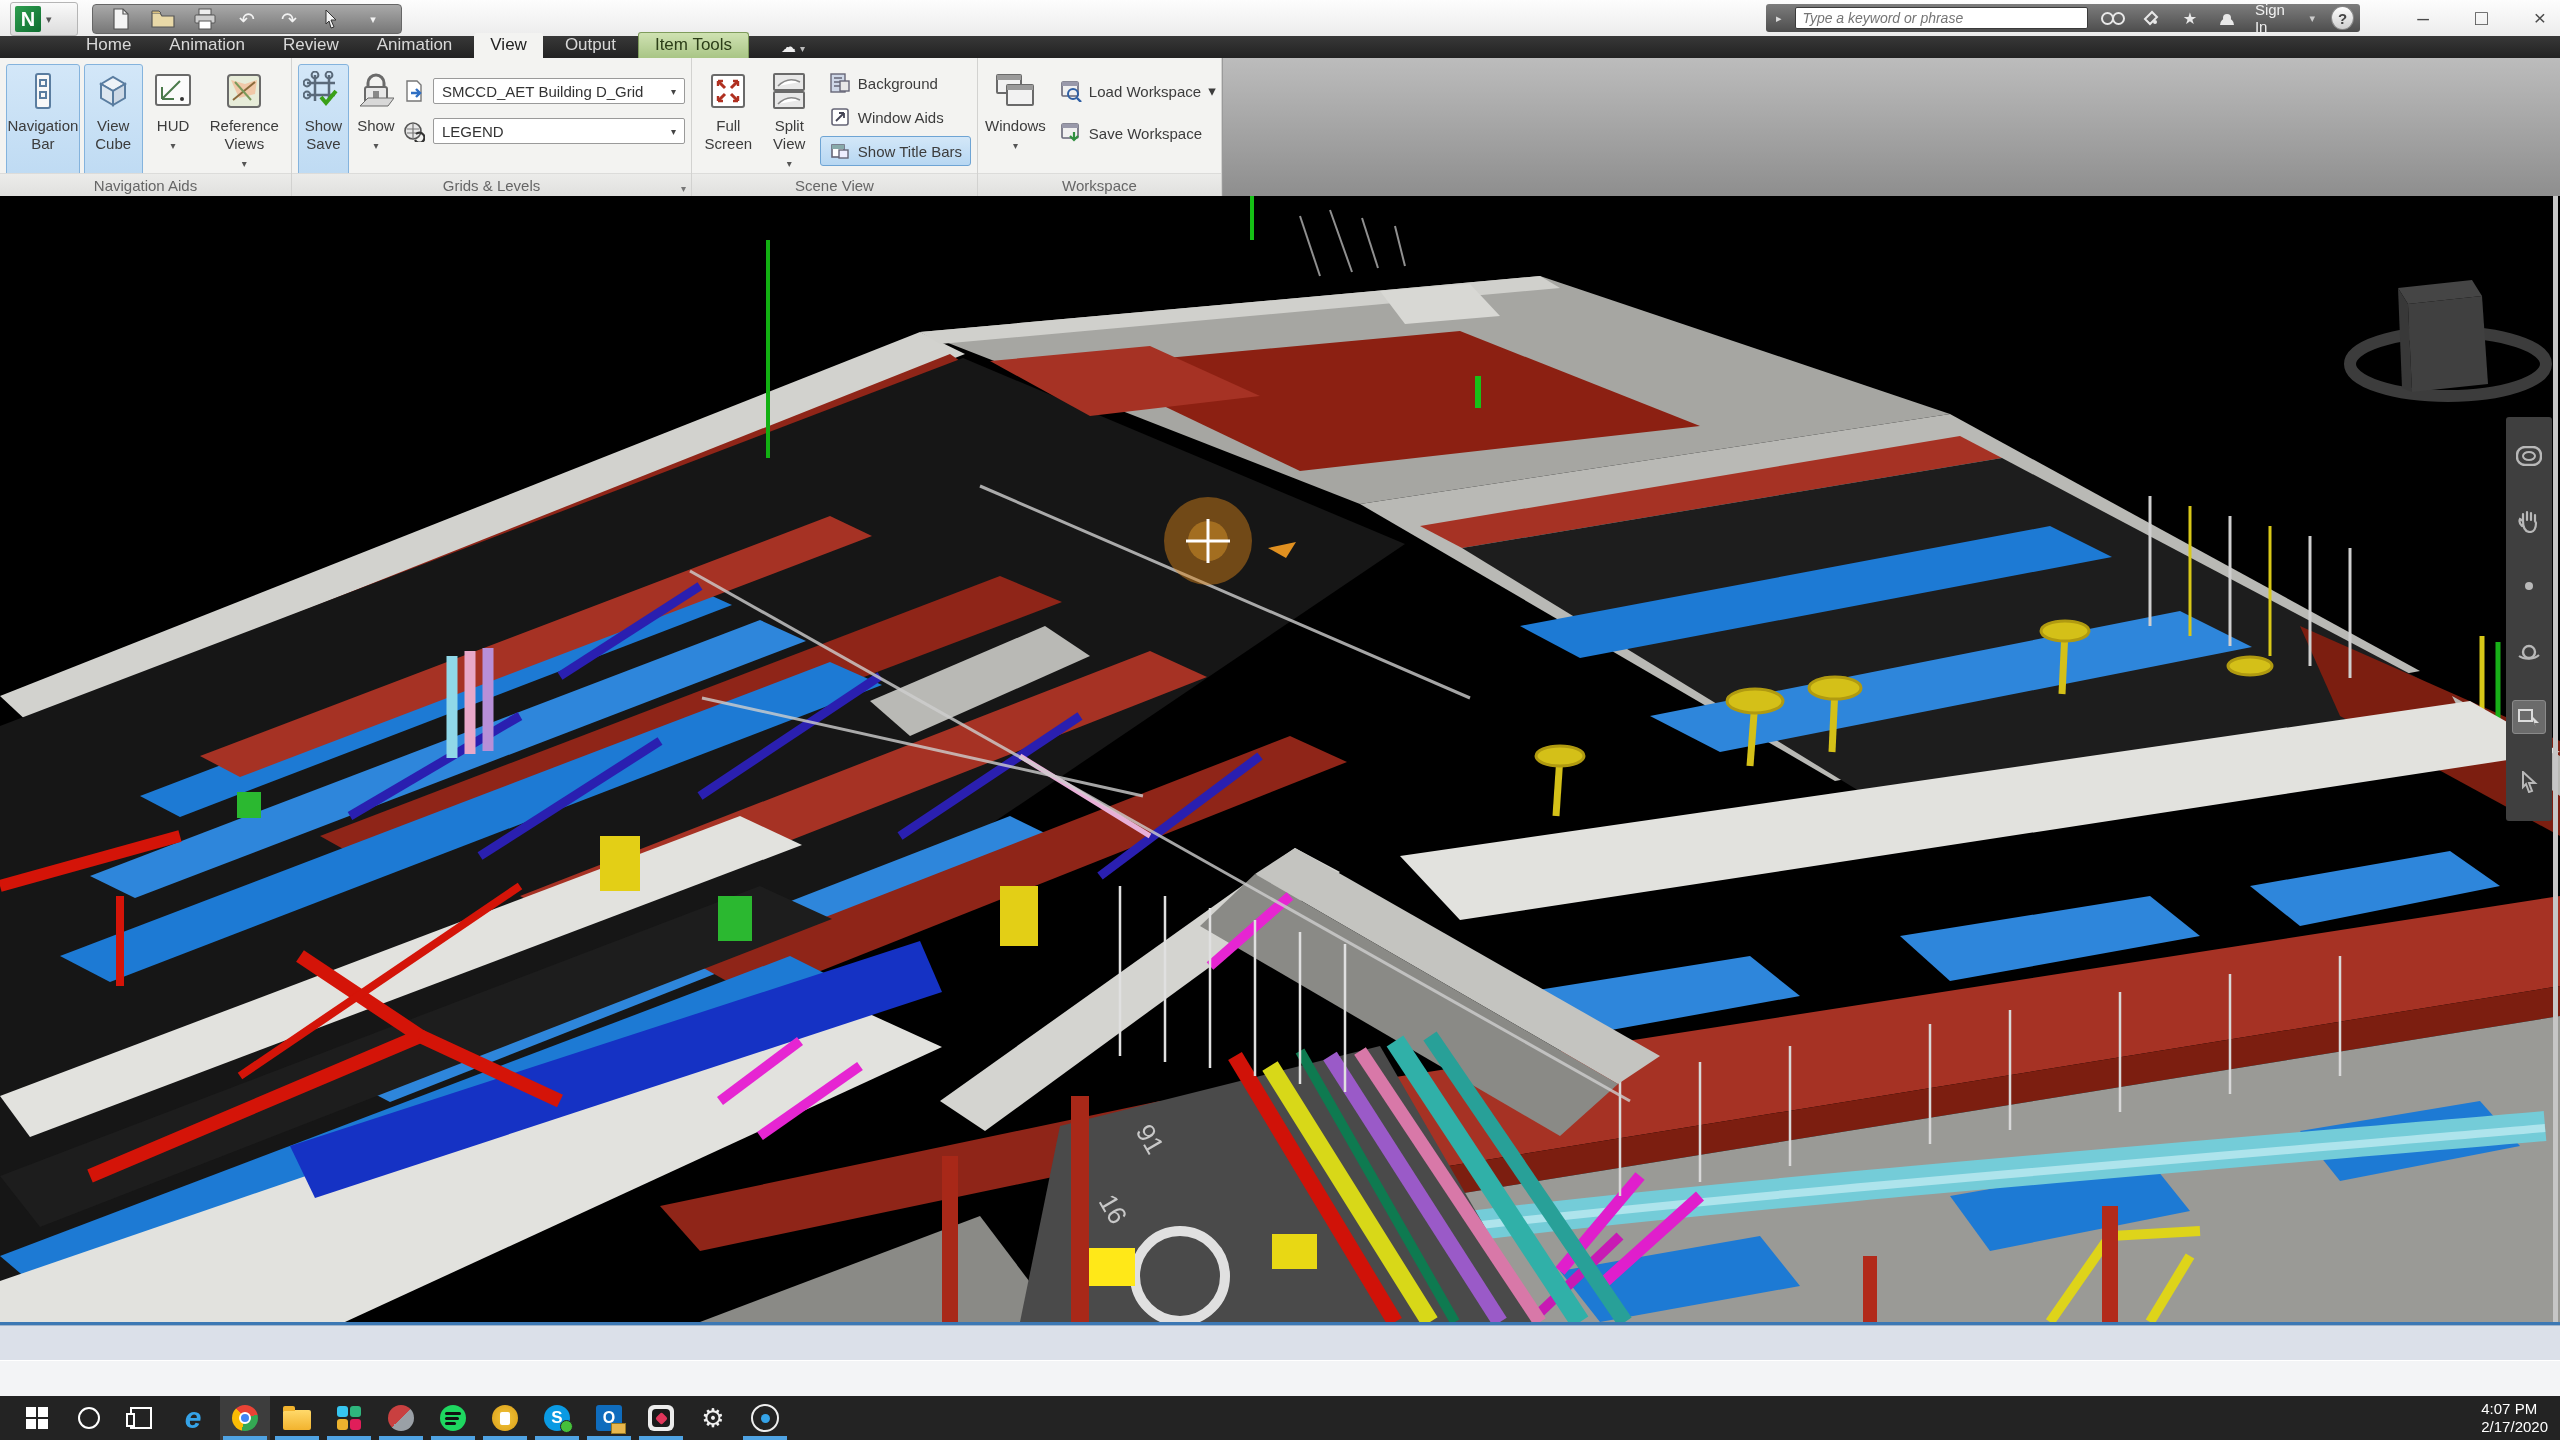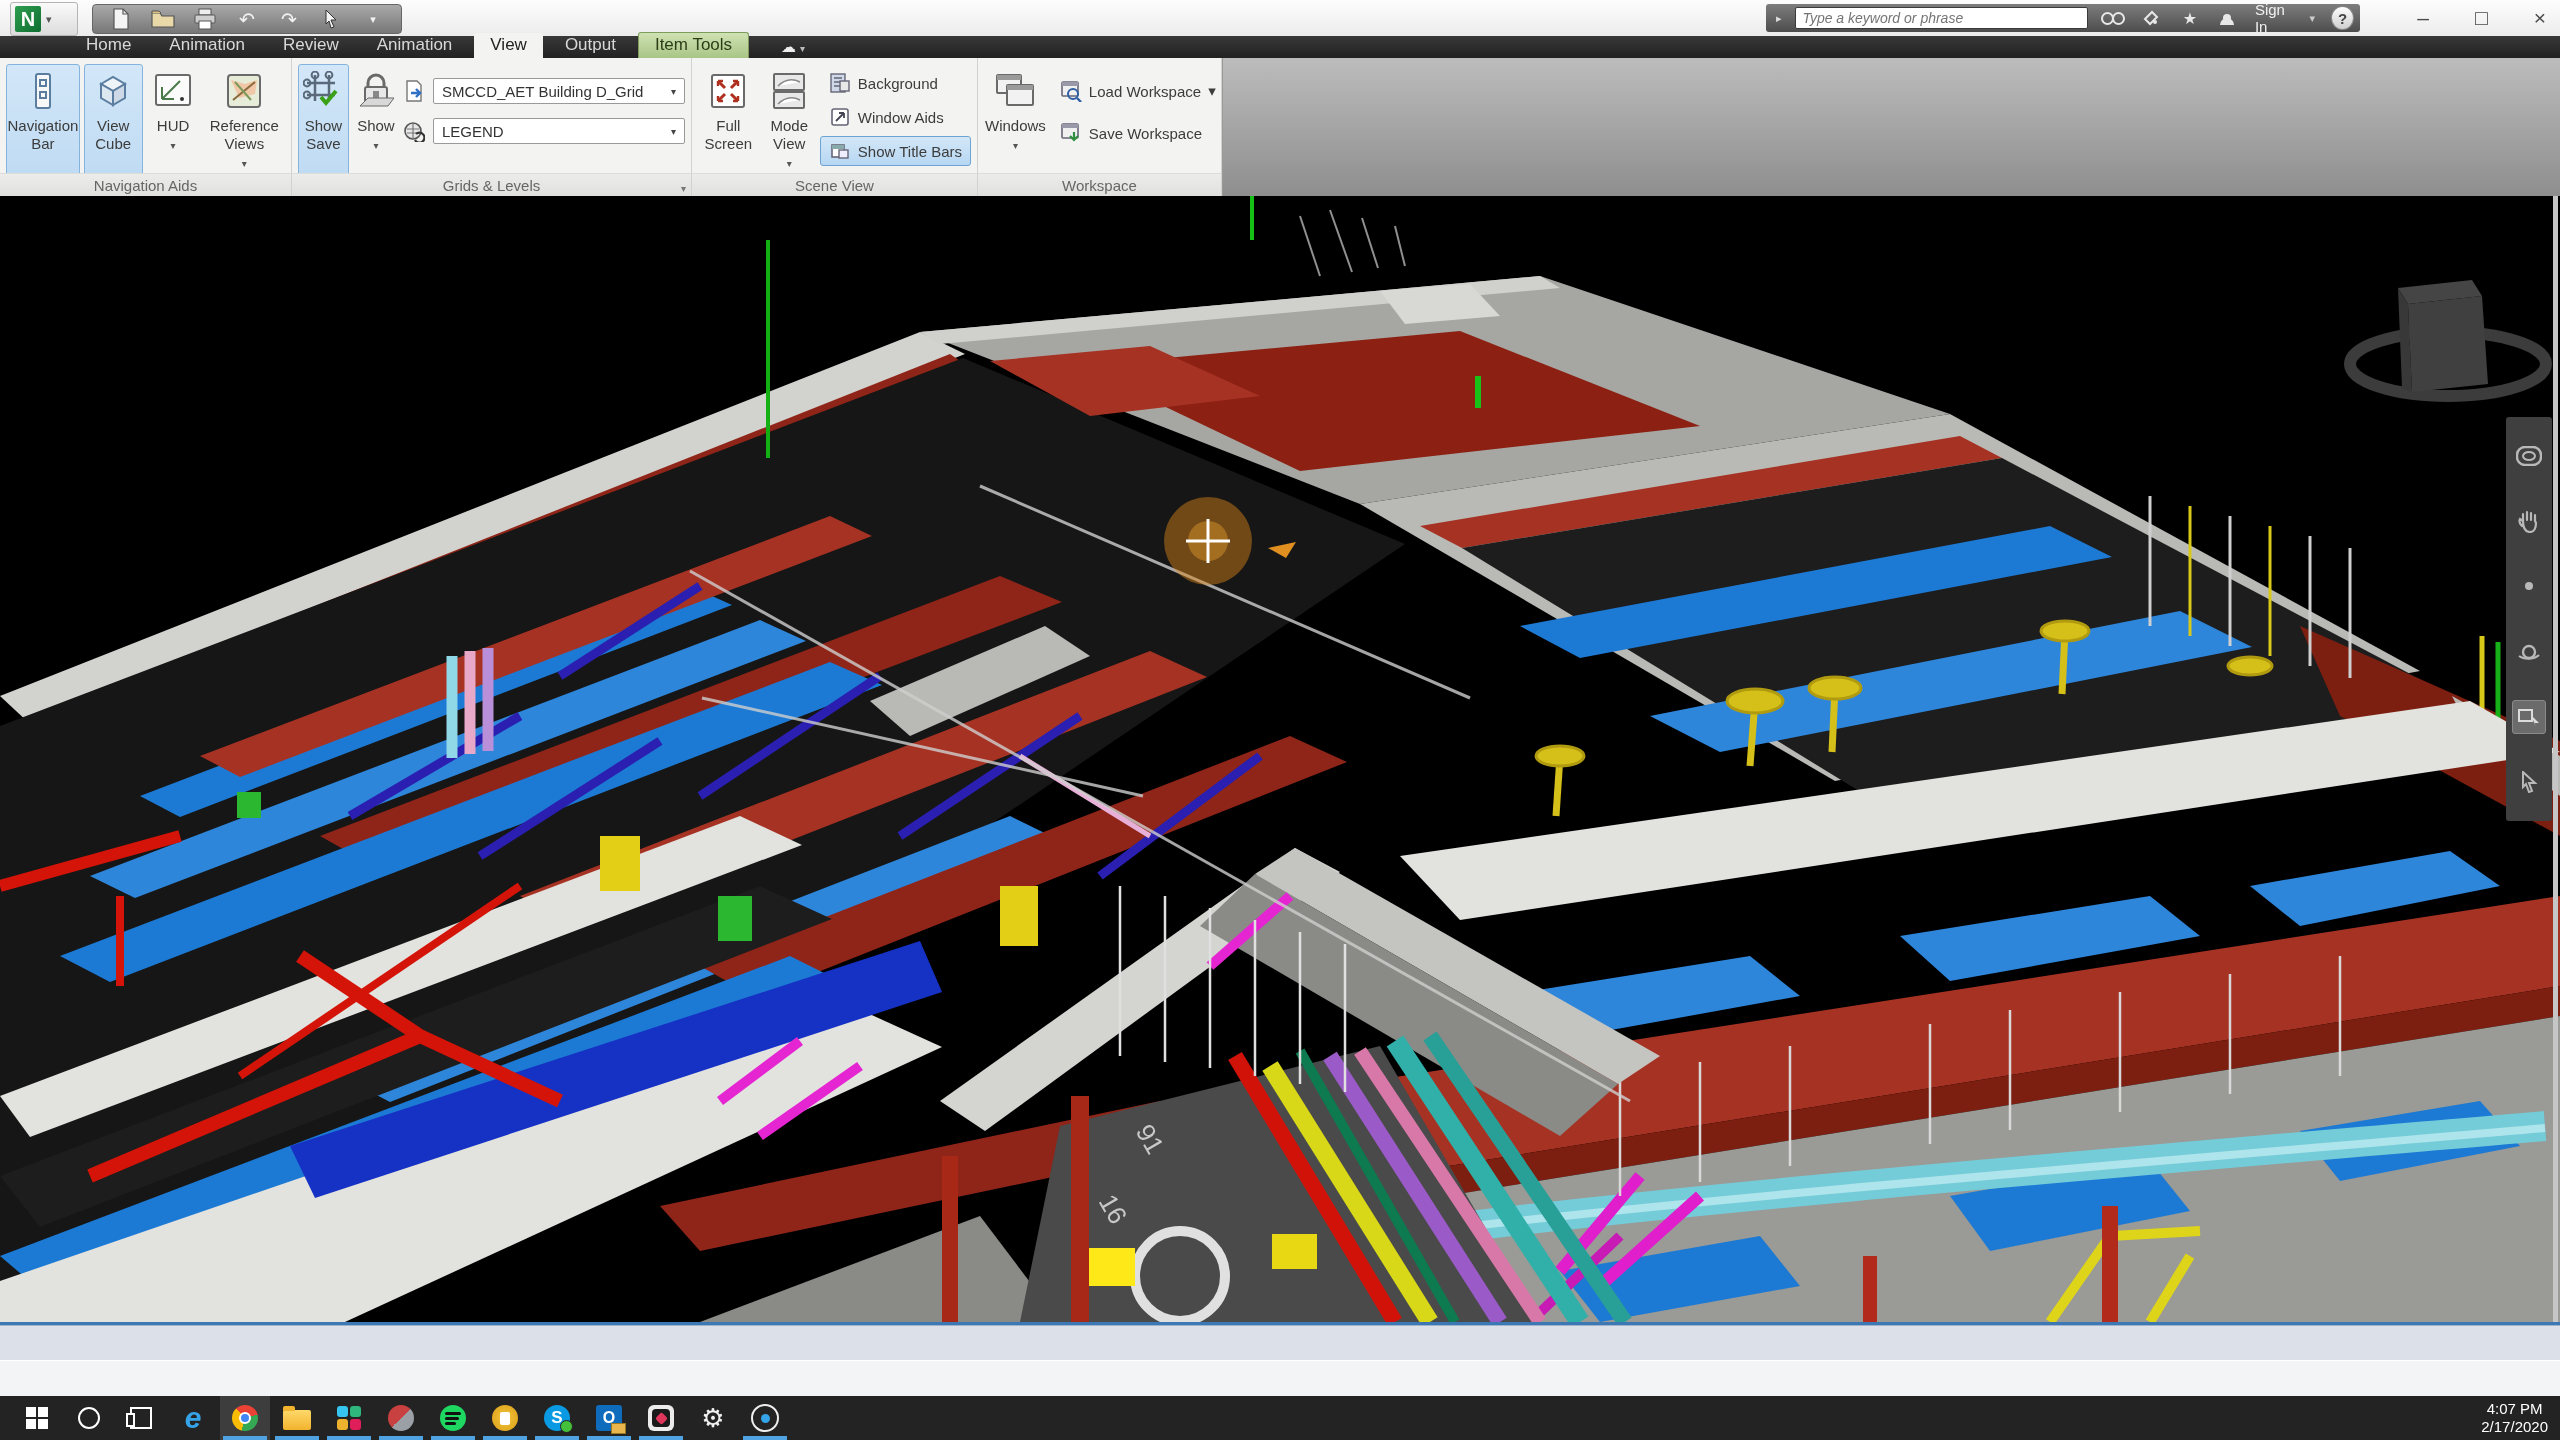--- a/index.html
+++ b/index.html
@@ -126,21 +126,21 @@
   .skype i{position:absolute;right:-3px;bottom:-2px;width:11px;height:11px;background:#45c03a;border-radius:50%;border:1.5px solid #232323;}
   .outlook{width:26px;height:26px;background:#0f6cbd;border-radius:3px;color:#fff;font-weight:bold;font-size:16px;
     display:flex;align-items:center;justify-content:center;position:relative;}
   .outlook i{position:absolute;right:-4px;bottom:-3px;width:13px;height:9px;background:#e8b64c;border:1px solid #9a7a20;}
   .camapp{width:26px;height:26px;background:#ececec;border-radius:6px;display:flex;align-items:center;justify-content:center;}
   .camapp b{width:18px;height:18px;background:#1a1a1a;border-radius:4px;display:flex;align-items:center;justify-content:center;}
   .camapp i{width:9px;height:9px;background:#e0355a;border-radius:2px;transform:rotate(45deg);}
   .gearglyph{color:#f0f0f0;font-size:26px;}
   .recorder{width:24px;height:24px;border:2.5px solid #eee;border-radius:50%;display:flex;align-items:center;justify-content:center;}
   .recorder i{width:9px;height:9px;background:#35a3e8;border-radius:50%;}
-  #clock{position:absolute;right:12px;top:0;height:44px;display:flex;flex-direction:column;align-items:center;justify-content:center;
+  #clock{position:absolute;right:12px;top:0;height:44px;display:flex;flex-direction:column;align-items:flex-start;justify-content:center;
     color:#fff;font-size:15px;line-height:18px;}
 </style>
 </head>
 <body>
 
 <div id="app">
 
   <div id="titlebar">
     <div id="appbutton">
       <span class="nlogo">N</span>
@@ -345,21 +345,21 @@
         </div>
         <div class="bigbtn" style="width:56px">
           <span class="bicon">
             <svg width="38" height="38" viewBox="0 0 38 38">
                 <rect x="4" y="2" width="30" height="16" rx="1" fill="#e8e8e8" stroke="#6a6a6a" stroke-width="2"></rect>
                 <rect x="4" y="20" width="30" height="16" rx="1" fill="#e8e8e8" stroke="#6a6a6a" stroke-width="2"></rect>
                 <path d="M8 14 q10 -10 22 -4" fill="#fff" stroke="#888" stroke-width="1.6"></path>
                 <path d="M8 32 q10 -10 22 -4" fill="#fff" stroke="#888" stroke-width="1.6"></path>
               </svg>
           </span>
-          <span>Mode View</span>
+          <span>Split View</span>
           <span class="bcaret">▾</span>
         </div>
         <div class="smallcol">
           <div class="smallbtn">
             <span class="sicon">
               <svg width="20" height="20" viewBox="0 0 20 20">
                   <rect x="1" y="1" width="14" height="18" fill="#cfd8e8" stroke="#667" stroke-width="1.4"></rect>
                   <path d="M4 5 h8 M4 9 h8 M4 13 h8" stroke="#667" stroke-width="1.4"></path>
                   <rect x="10" y="8" width="9" height="10" fill="#e8e8e8" stroke="#667" stroke-width="1.4"></rect>
                 </svg>

